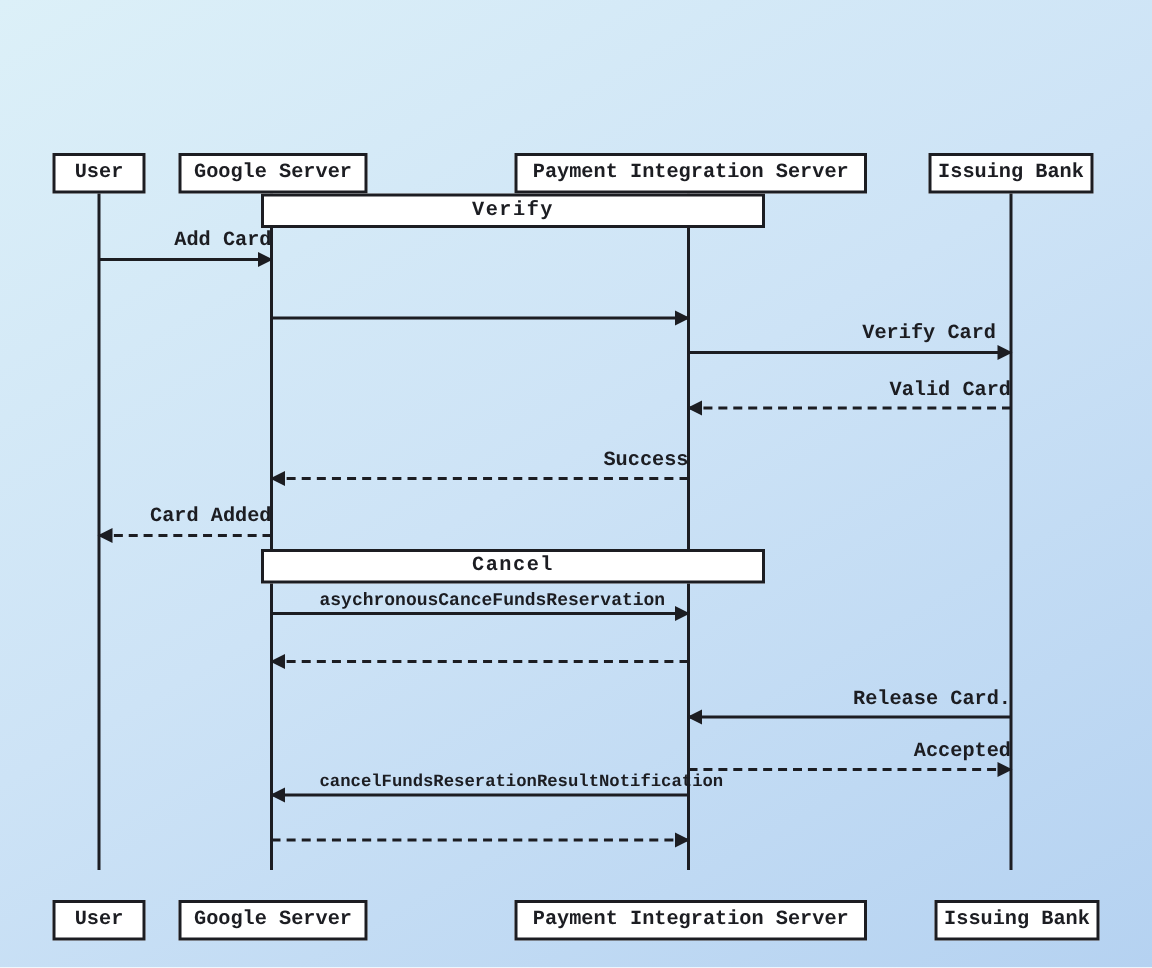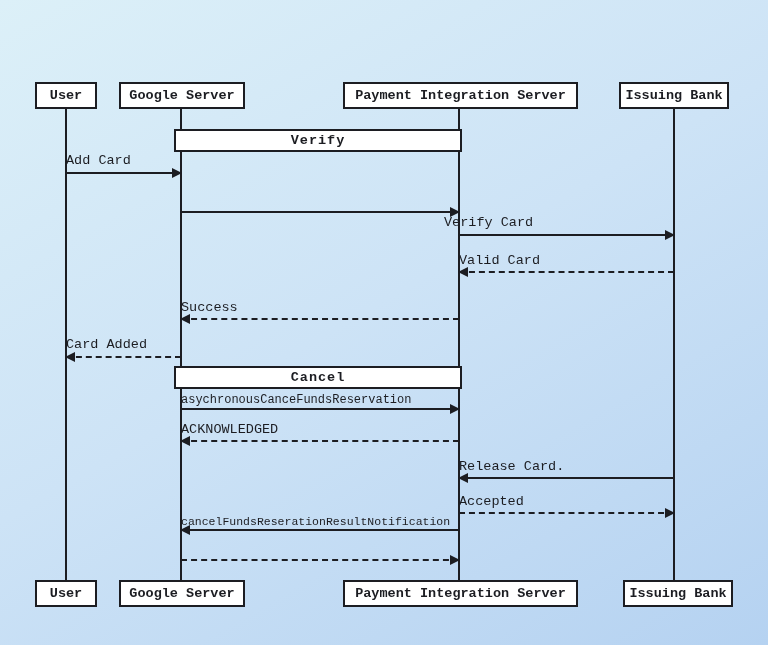--- a/index.html
+++ b/index.html
@@ -33,36 +33,37 @@
   .lifeline{
     position:absolute;top:109px;height:471px;width:2px;
     background:var(--ink);
   }
   
   .actor-box{
     position:absolute;height:27px;
     background:var(--box-bg);
     border:2px solid var(--ink);
     display:flex;align-items:center;justify-content:center;
-    font-weight:700;font-size:13.5px;white-space:nowrap;
+    font-weight:700;font-size:13.5px;white-space:nowrap;margin-top:20px;
   }
   
   .group-bar{
-    position:absolute;left:174px;width:288px;height:23px;
+    position:absolute;left:174px;width:336px;height:23px;
     background:var(--box-bg);
     border:2px solid var(--ink);
     display:flex;align-items:center;justify-content:center;
     font-weight:700;font-size:13.5px;letter-spacing:1px;
   }
   
   .msg-label{
     position:absolute;height:16px;
-    text-align:left;
-    font-weight:400;font-size:13.5px;line-height:16px;
+    text-align:right;
+    font-weight:700;font-size:13.5px;line-height:16px;
     white-space:nowrap;
+    padding-left:32px;
   }
   .msg-label.small{font-size:12px;}
   .msg-label.tiny{font-size:11.5px;}
   .line{
     position:absolute;height:0;
     border-top:2px solid var(--ink);
   }
   .line.dashed{border-top-style:dashed;}
   .head{
     position:absolute;top:-6px;width:0;height:0;
@@ -93,21 +94,21 @@
 
   <div class="msg-label" style="top:153px;left:66px;width:115px;">Add Card</div>
   <div class="line" style="top:172px;left:66px;width:115px;">
       <span class="head right"></span>
     </div>
 
   <div class="line" style="top:211px;left:181px;width:278px;">
       <span class="head right"></span>
     </div>
 
-  <div class="msg-label" style="top:215px;left:444px;width:205px;">Verify Card</div>
+  <div class="msg-label" style="top:215px;left:459px;width:205px;">Verify Card</div>
   <div class="line" style="top:234px;left:459px;width:215px;">
       <span class="head right"></span>
     </div>
 
   <div class="msg-label" style="top:253px;left:459px;width:215px;">Valid Card</div>
   <div class="line dashed" style="top:271px;left:459px;width:215px;">
       <span class="head left"></span>
     </div>
 
   <div class="msg-label" style="top:300px;left:181px;width:278px;">Success</div>
@@ -118,21 +119,20 @@
   <div class="msg-label" style="top:337px;left:66px;width:115px;">Card Added</div>
   <div class="line dashed" style="top:356px;left:66px;width:115px;">
       <span class="head left"></span>
     </div>
 
   <div class="msg-label small" style="top:392px;left:181px;width:252px;">asychronousCanceFundsReservation</div>
   <div class="line" style="top:408px;left:181px;width:278px;">
       <span class="head right"></span>
     </div>
 
-  <div class="msg-label" style="top:422px;left:181px;width:278px;">ACKNOWLEDGED</div>
   <div class="line dashed" style="top:440px;left:181px;width:278px;">
       <span class="head left"></span>
     </div>
 
   <div class="msg-label" style="top:459px;left:459px;width:215px;">Release Card.</div>
   <div class="line" style="top:477px;left:459px;width:215px;">
       <span class="head left"></span>
     </div>
 
   <div class="msg-label" style="top:494px;left:459px;width:215px;">Accepted</div>

